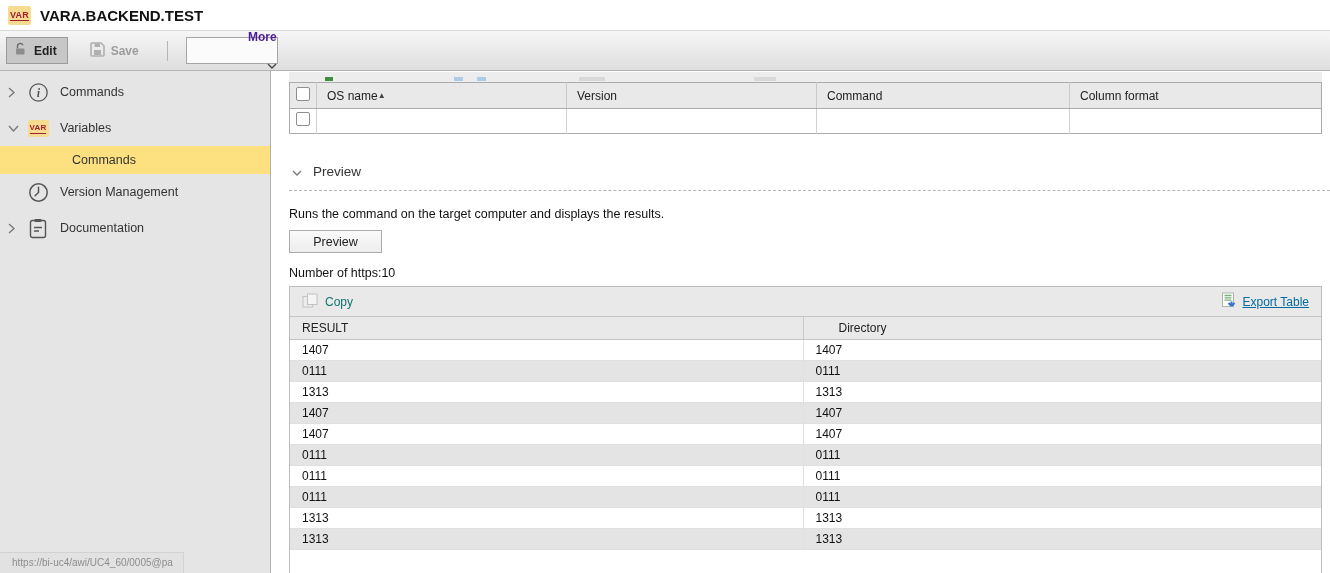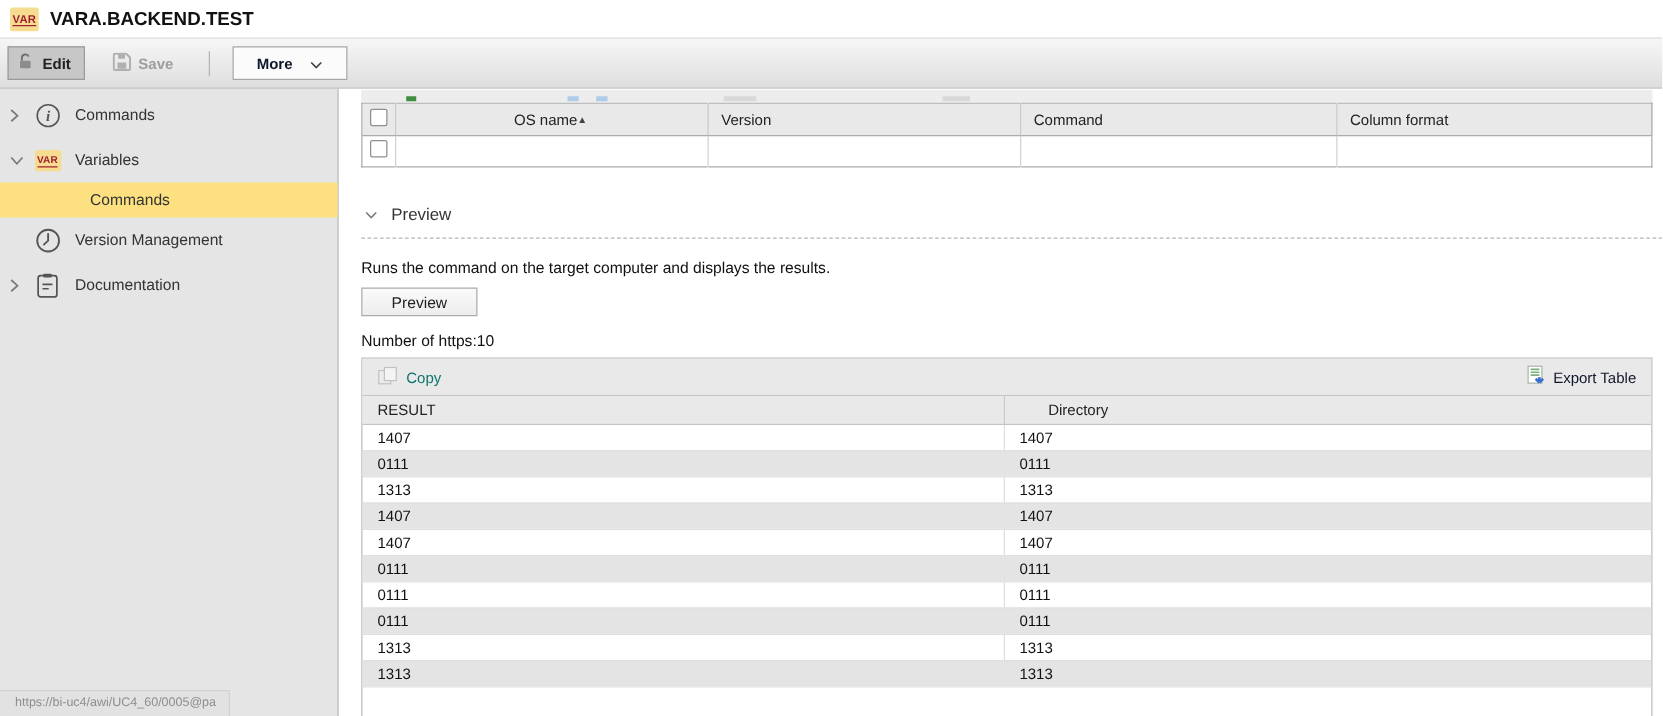--- a/index.html
+++ b/index.html
@@ -34,22 +34,22 @@
   }
   .tb-btn { display: flex; align-items: center; gap: 6px; font-size: 12px; font-weight: bold; }
   .btn-edit {
     background: #c7c7c7; border: 1px solid #9b9b9b; padding: 4px 10px 4px 7px; color: #222;
     cursor: pointer;
   }
   .btn-save { color: #9d9d9d; margin-left: 16px; padding: 4px 6px; }
   .tb-sep { width: 1px; height: 20px; background: #b5b5b5; margin: 0 18px 0 22px; }
   .btn-more {
     width: 92px; height: 27px; background: #fbfbfb; border: 1px solid #a6a6a6;
-    display: flex; align-items: center; justify-content: center; gap: 14px;
-    font-size: 12px; font-weight: bold; color: #0f172a; cursor: pointer;
+    display: flex; align-items: flex-end; justify-content: center; gap: 14px;
+    font-size: 12px; font-weight: bold; color: #4c1d95; cursor: pointer; flex-direction: column;
   }
 
   
   .app-body { display: flex; height: 502px; }
   .sidebar {
     width: 271px; flex: none; background: #e5e5e5; border-right: 1px solid #b3b3b3;
     padding-top: 3px;
   }
   .main { flex: 1; background: #fff; padding: 0 8px 0 18px; overflow: hidden; }
 
@@ -78,21 +78,21 @@
   .cmd-table { width: 100%; border: 1px solid #ababab; table-layout: fixed; }
   .cmd-table th {
     background: #e9e9e9; height: 26px; font-size: 12px; font-weight: normal; color: #222;
     text-align: left; padding: 0 10px; border-left: 1px solid #c9c9c9; border-bottom: 1px solid #ababab;
   }
   .cmd-table th.chk-col { width: 27px; border-left: none; padding: 0; text-align: center; }
   .cmd-table td {
     height: 25px; background: #fff; border-left: 1px solid #d2d2d2; padding: 0 4px;
   }
   .cmd-table td.chk-col { text-align: center; padding: 0; border-left: none; }
-  .th-flex { display: flex; align-items: center; justify-content: center; }
+  .th-flex { display: flex; align-items: center; justify-content: flex-start; }
   .sort-asc { font-size: 8px; color: #444; margin-right: 2px; }
   .cell-input {
     width: 100%; height: 20px; border: none; outline: none; font-size: 12px;
     font-family: "Liberation Sans", sans-serif; background: transparent;
   }
   .checkbox {
     width: 14px; height: 14px; background: #fff; border: 1px solid #8f8f8f;
     border-radius: 2px; display: inline-block; cursor: pointer;
   }
 
@@ -111,21 +111,21 @@
   .num-lines { margin-top: 13px; font-size: 12.5px; color: #111; }
 
   
   .results-panel { margin-top: 6px; border: 1px solid #bdbdbd; height: 290px; }
   .results-toolbar {
     height: 30px; background: #e9e9e9; border-bottom: 1px solid #c4c4c4;
     display: flex; align-items: center; justify-content: space-between; padding: 0 12px;
   }
   .rt-btn { display: flex; align-items: center; gap: 6px; font-size: 12px; }
   .rt-copy { color: #0f766e; }
-  .rt-export { color: #0f172a; cursor: pointer; }
+  .rt-export { color: #0369a1; cursor: pointer; text-decoration: underline; }
   .results-table { width: 100%; table-layout: fixed; font-size: 12px; }
   .results-table th {
     background: #e9e9e9; height: 22px; font-weight: normal; color: #222; text-align: left;
     padding: 0 12px; border-bottom: 1px solid #c4c4c4;
   }
   .results-table th + th { border-left: 1px solid #c9c9c9; padding-left: 35px; }
   .results-table td {
     height: 21px; padding: 0 12px; color: #111; border-bottom: 1px solid #e0e0e0;
   }
   .results-table td + td { border-left: 1px solid #e0e0e0; }

